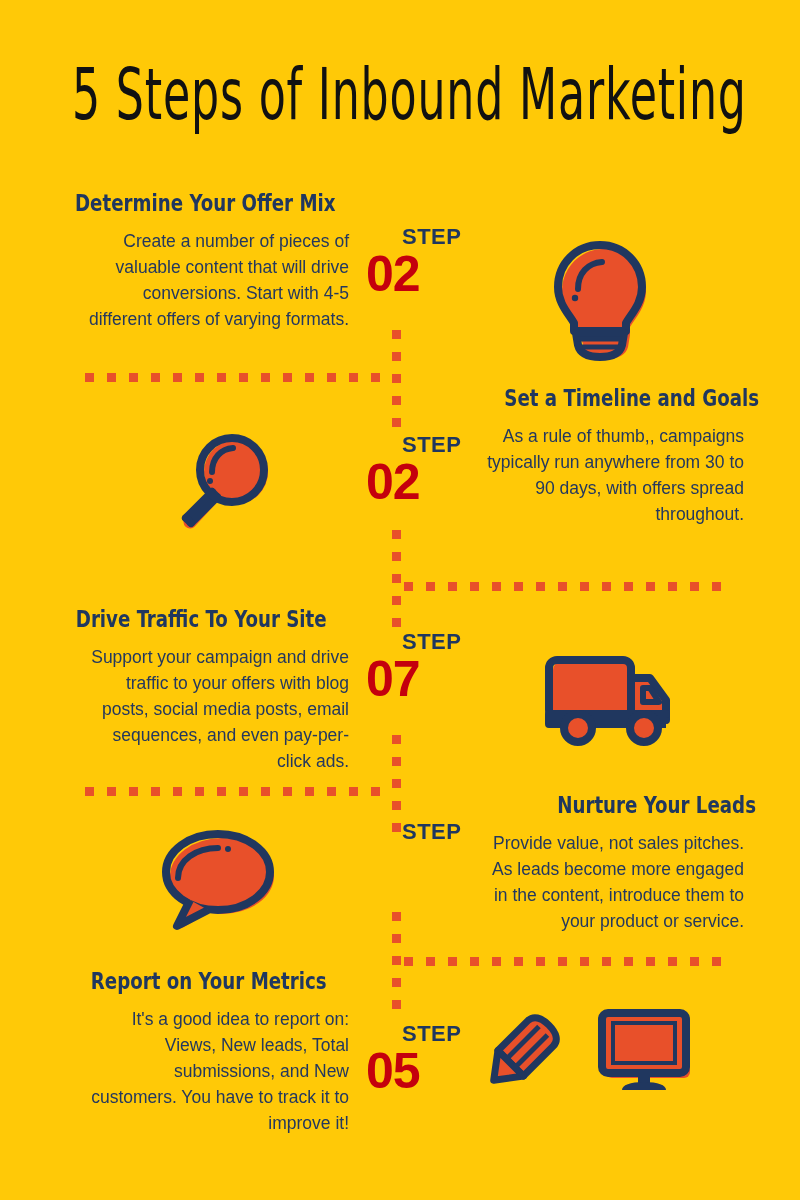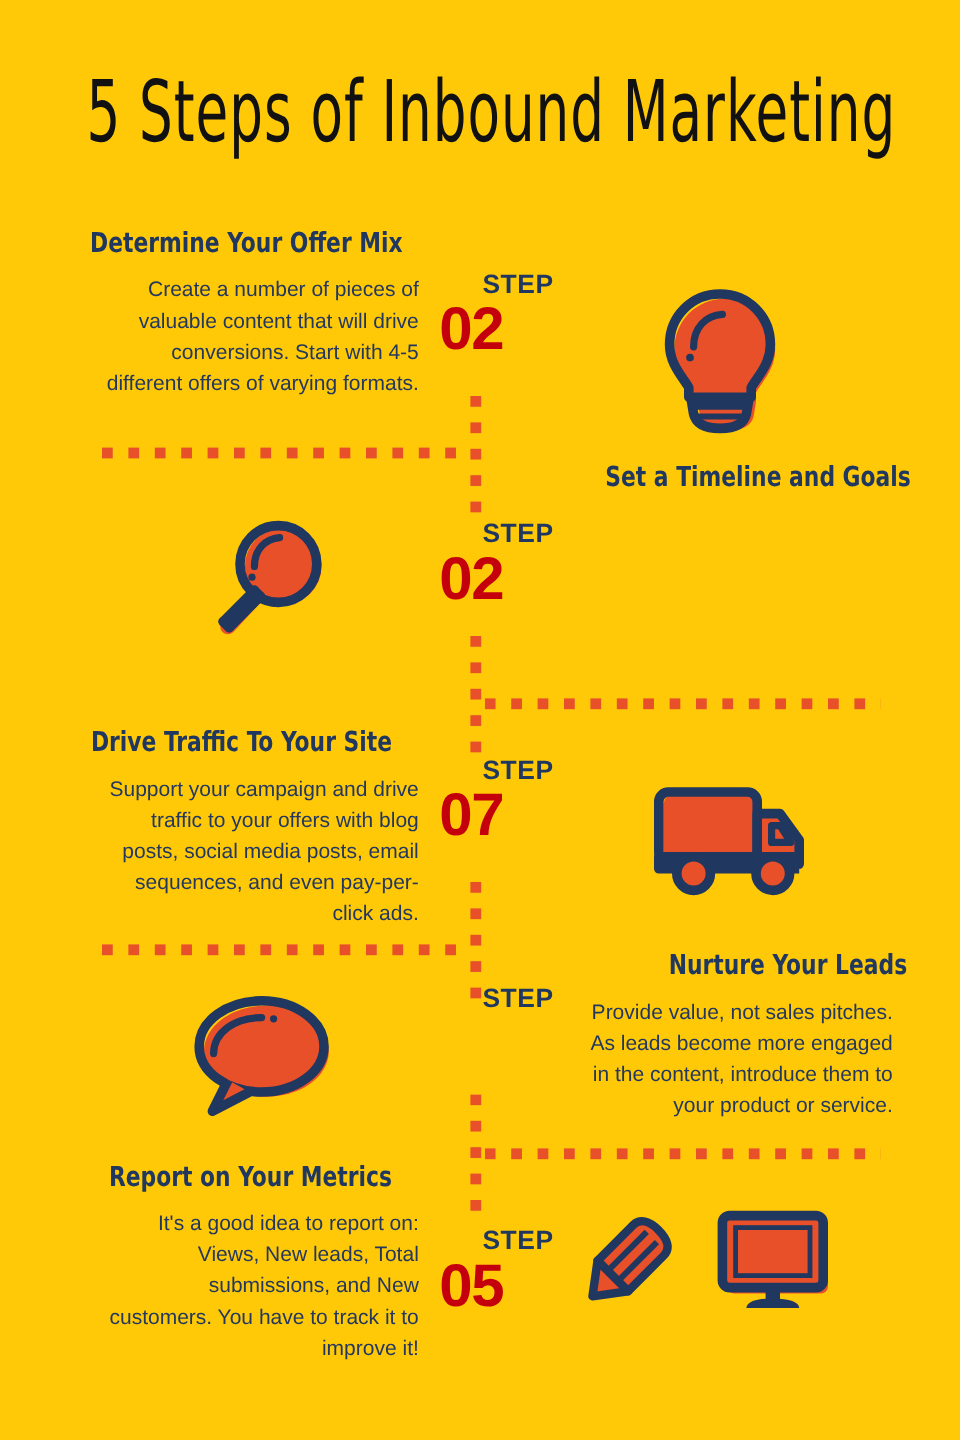--- a/index.html
+++ b/index.html
@@ -119,20 +119,21 @@
         <circle cx="27" cy="61" r="3.2" fill="#20375F"></circle>
       </g>
     </svg>
   </div>
 
   <div class="hdash" style="left:85px;top:373px;width:305px;"></div>
   <div class="vdash" style="left:392px;top:330px;height:104px;"></div>
 
   <div class="txtblock right" style="top:385px;">
     <div class="heading">Set a Timeline and Goals</div>
+    <div class="body">As a rule of thumb,, campaigns typically run anywhere from 30 to 90 days, with offers spread throughout.</div>
   </div>
   <div class="marker" style="top:433px;">
     <div class="word">STEP</div>
     <div class="num">02</div>
   </div>
 
   <div class="icon" style="left:168px;top:428px;">
     <svg width="118" height="116" viewBox="0 0 118 116">
       <g>
         <circle cx="68" cy="44" r="32" fill="#E8502A"></circle>

